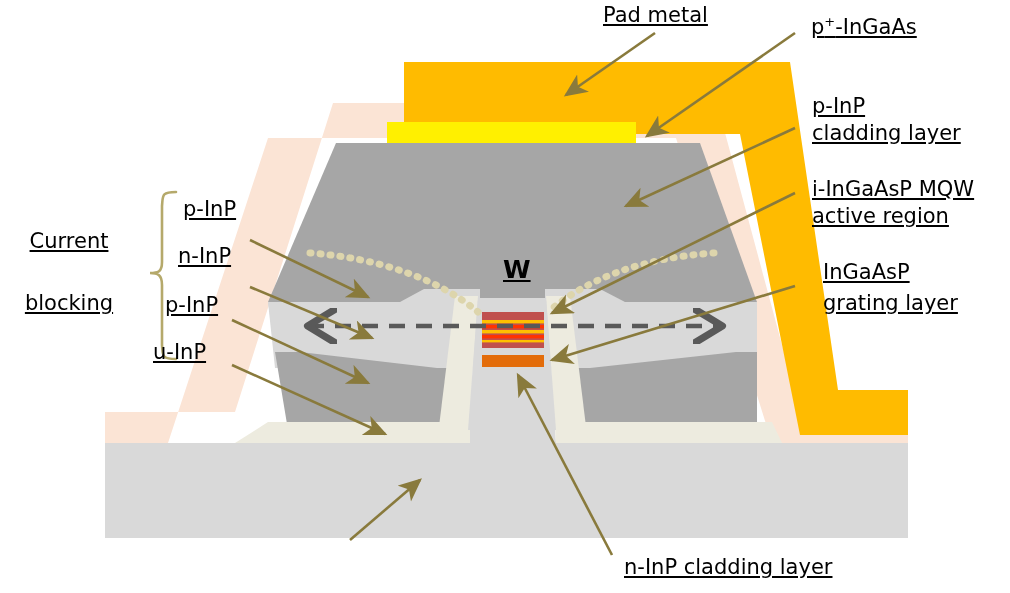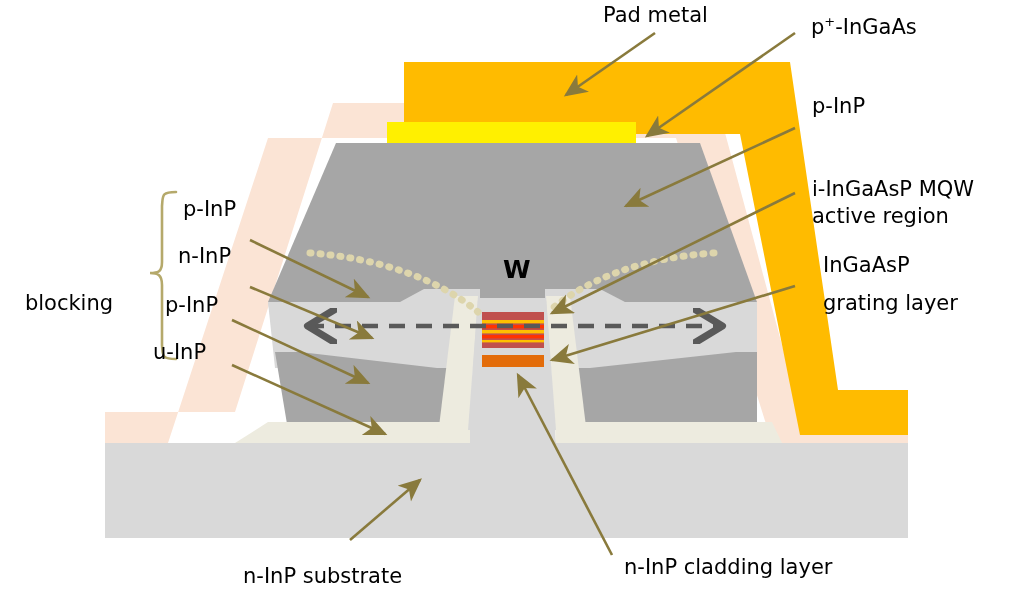--- a/index.html
+++ b/index.html
@@ -28,20 +28,21 @@
     display: block;
   }
   .lbl {
     position: absolute;
     color: #000000;
     font-family: "DejaVu Sans", "Liberation Sans", sans-serif;
     font-size: 21px;
     line-height: 27px;
     white-space: pre;
     letter-spacing: 0px;
+    text-decoration: underline;
   }
   .lbl.center { text-align: center; }
   .lbl sup {
     font-size: 13px;
     vertical-align: super;
     line-height: 0;
   }
   #w-label {
     position: absolute;
     font-weight: bold;
@@ -189,31 +190,32 @@
 
   </svg>
 
   <div class="lbl" id="w-label" style="left:503px; top:256px;">W</div>
 
   <div class="lbl" style="left:603px; top:2px;">Pad metal</div>
 
   <div class="lbl" style="left:811px; top:14px;"><span>p</span><sup>+</sup><span>-InGaAs</span></div>
 
   <div class="lbl" style="left:812px; top:93px;">p-InP</div>
+  <div class="lbl" style="left:812px; top:120px;">cladding layer</div>
 
   <div class="lbl" style="left:812px; top:203px;">active region</div>
   <div class="lbl" style="left:812px; top:176px;">i-InGaAsP MQW</div>
 
-  <div class="lbl" style="left:823px; top:252px;">InGaAsP</div>
+  <div class="lbl" style="left:823px; top:259px;">InGaAsP</div>
   <div class="lbl" style="left:823px; top:290px;">grating layer</div>
 
+  <div class="lbl center" style="left:0px; top:228px; width:138px;">Current</div>
   <div class="lbl center" style="left:0px; top:258px; width:138px;margin-top:32px;">blocking</div>
 
   <div class="lbl" style="left:183px; top:196px;">p-InP</div>
   <div class="lbl" style="left:178px; top:243px;">n-InP</div>
   <div class="lbl" style="left:165px; top:292px;">p-InP</div>
   <div class="lbl" style="left:153px; top:339px;">u-InP</div>
 
-  <div class="lbl" style="left:243px; top:563px;">n-InP substrate</div>
 
   <div class="lbl" style="left:624px; top:554px;">n-InP cladding layer</div>
 
 </div>
 
 </body></html>

